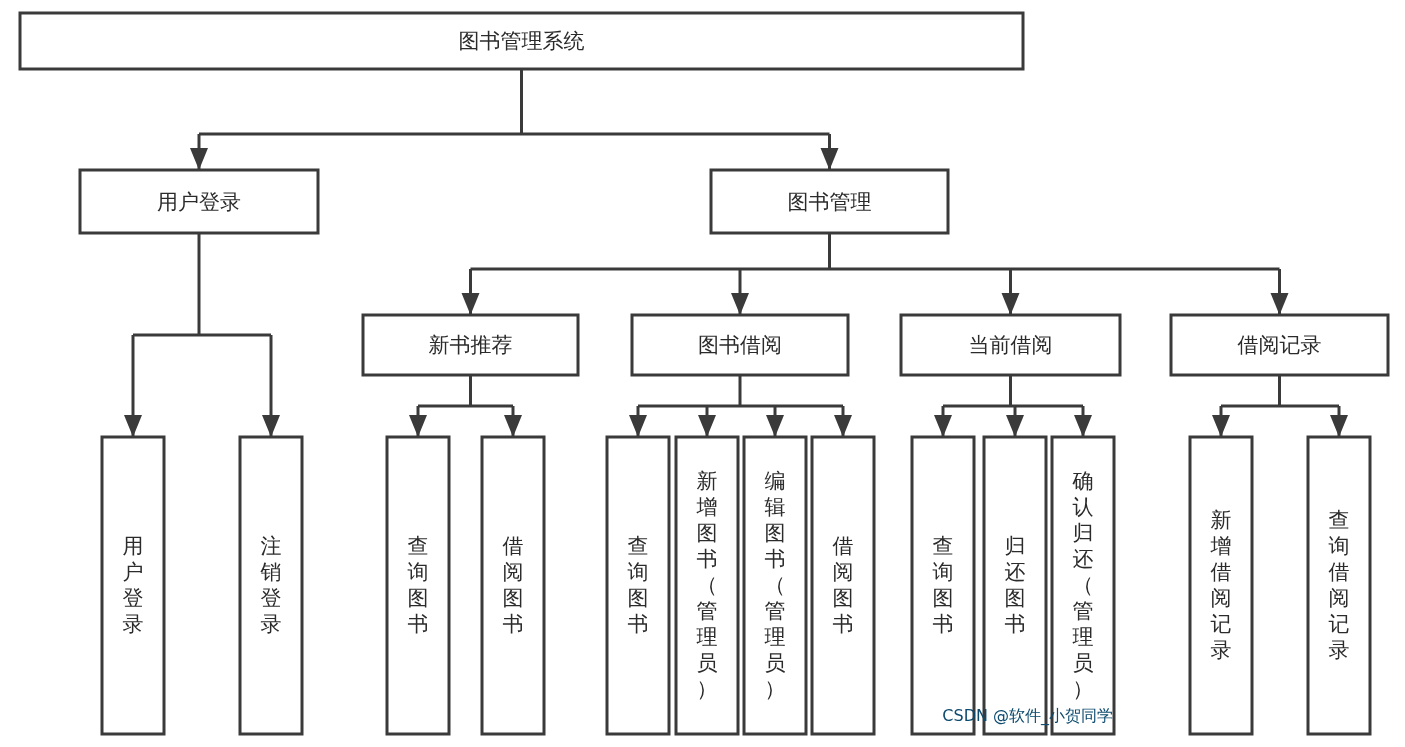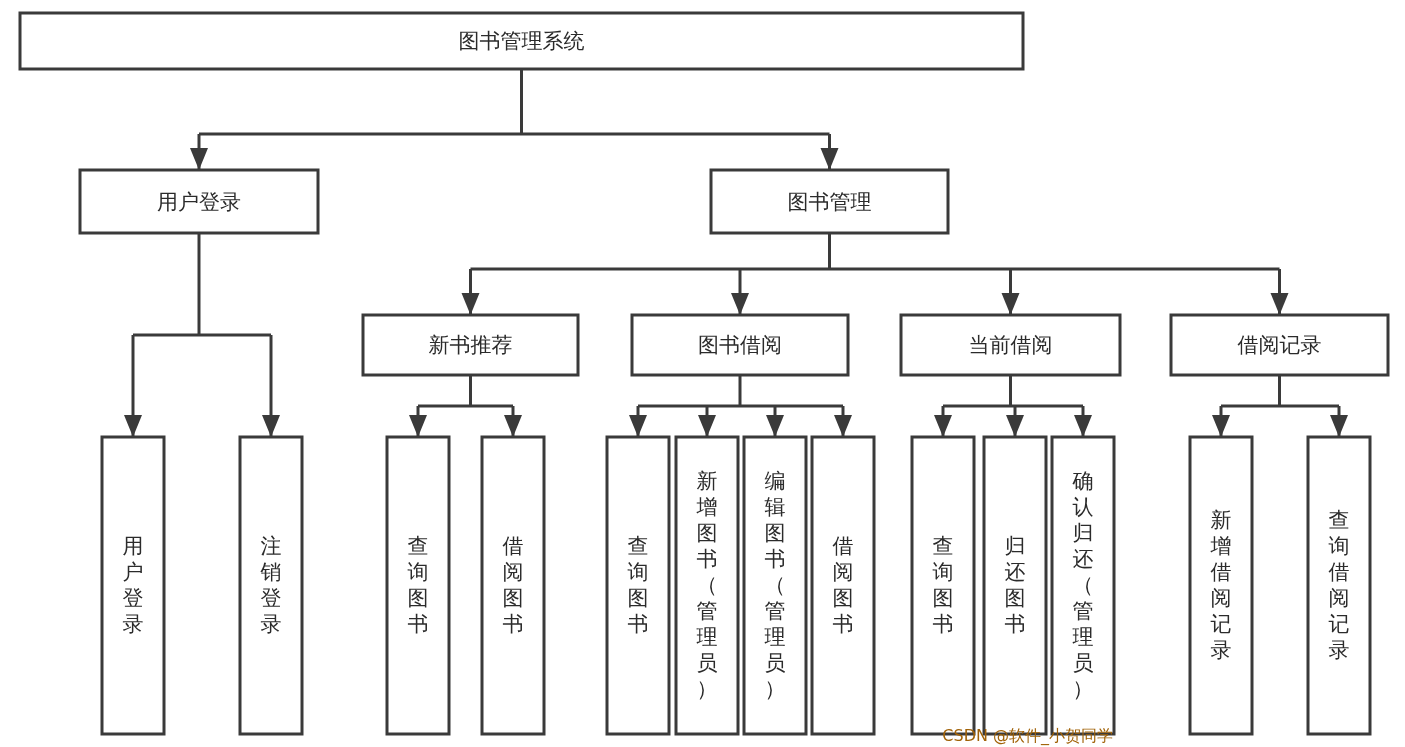--- a/index.html
+++ b/index.html
@@ -49,24 +49,24 @@
   }
   .node-label-v {
     font-family: "DejaVu Sans", "Liberation Sans", sans-serif;
     font-size: 21px;
     fill: #2b2b2b;
     text-anchor: middle;
   }
   .watermark-text {
     position: absolute;
     right: 12px;
-    bottom: 0;
+    bottom: 20px;
     font-family: "DejaVu Sans", "Liberation Sans", sans-serif;
     font-size: 16px;
-    color: #a16207;
+    color: #0c4a6e;
     white-space: nowrap;
     user-select: none;
   }
 </style>
 </head>
 <body>
 
 <div id="diagram-root">
 
   <svg class="diagram-canvas" viewBox="0 0 1405 747" xmlns="http://www.w3.org/2000/svg">

